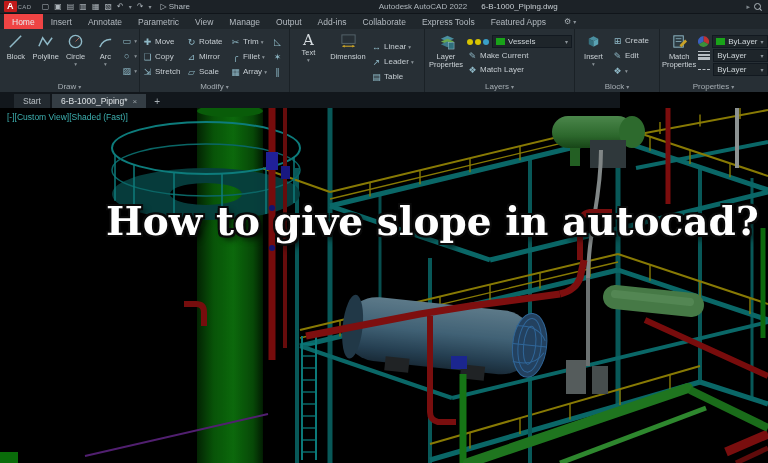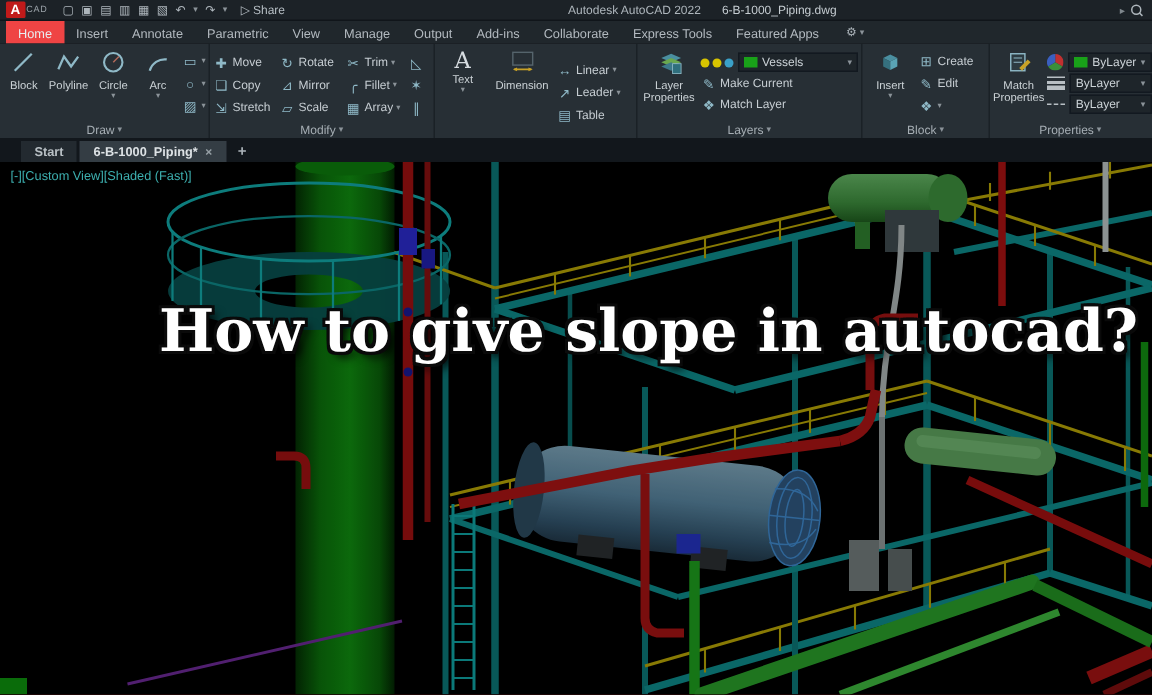--- a/index.html
+++ b/index.html
@@ -65,30 +65,30 @@
   .combo .cend { margin-left:auto; color:#8b9399; font-size:6px; }
   .dotrow { display:flex; gap:2px; align-items:center; }
   .dot { width:6px; height:6px; border-radius:50%; }
   .lw { display:flex; flex-direction:column; gap:1.5px; width:12px; }
   .lw i { display:block; background:#b8bfc4; height:1px; }
   .lw i:nth-child(2){ height:2px; } .lw i:nth-child(3){ height:3px; }
   .lt { width:12px; border-top:1.5px dashed #b8bfc4; }
   .textA { font-family:"DejaVu Serif",serif; font-size:15px; color:#d6dce0; line-height:15px; }
 
   
-  .doctabs { position:absolute; top:92px; left:0; width:768px; height:16px;
-    background:#12171c; display:flex; align-items:flex-end; padding-left:14px; gap:2px;font-weight:bold; }
+  .doctabs { position:absolute; top:92px; left:0; width:620px; height:16px;
+    background:#12171c; display:flex; align-items:flex-end; padding-left:14px; gap:2px; }
   .dtab { height:14px; display:flex; align-items:center; padding:0 9px;
     font-size:8.5px; color:#b9c0c5; background:#232a30; }
   .dtab.active { background:#343d44; color:#dde2e5; gap:5px; }
   .dtab .close { color:#97a0a6; font-size:8px; }
   .newtab { color:#aab2b8; font-size:10px; padding:0 6px; height:14px; display:flex; align-items:center;}
 
   
-  .viewport { position:absolute; top:108px; left:0; width:768px; height:355px; background:#7f1d1d; }
+  .viewport { position:absolute; top:108px; left:0; width:768px; height:355px; background:#4c1d95; }
   .vp-controls { position:absolute; top:4px; left:7px; font-size:8.5px; color:#3db0b0; z-index:5; }
   .scene { position:absolute; inset:0; }
 
   
   .headline { position:absolute; top:90px; left:92px; z-index:10;
     font-family:"DejaVu Serif","Liberation Serif",serif; font-weight:bold;
     font-size:39px; color:#fff; letter-spacing:0;
     text-shadow: 2px 0 #0a0a0a, -2px 0 #0a0a0a, 0 2px #0a0a0a, 0 -2px #0a0a0a,
       2px 2px #0a0a0a, -2px 2px #0a0a0a, 2px -2px #0a0a0a, -2px -2px #0a0a0a,
       4px 4px 6px rgba(0,0,0,.9); margin-left: 14px; }

